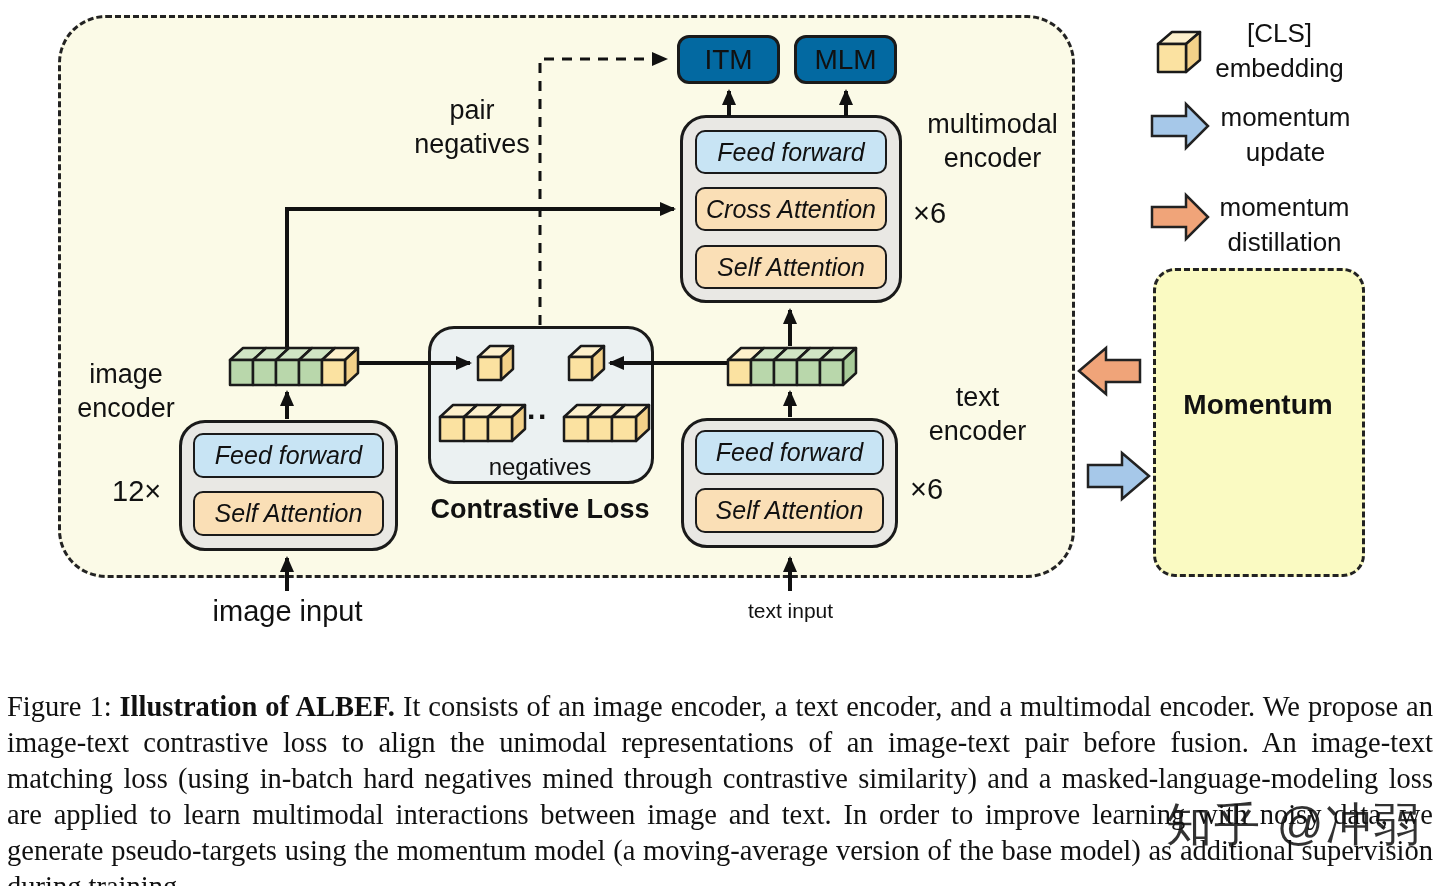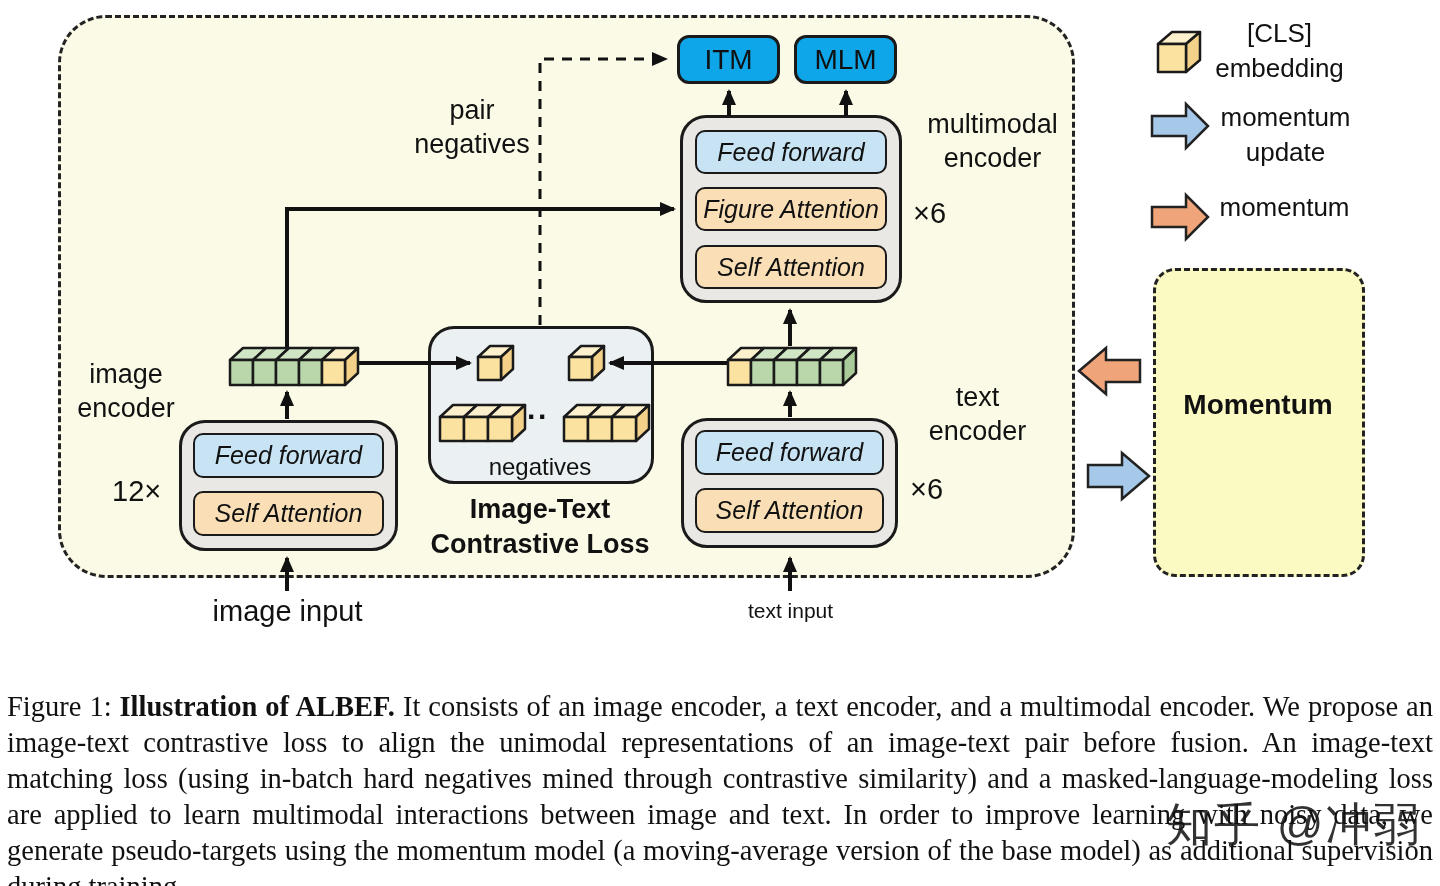--- a/index.html
+++ b/index.html
@@ -5,21 +5,21 @@
   html,body{margin:0;padding:0;background:#ffffff;}
   body{width:1440px;height:886px;position:relative;overflow:hidden;font-family:"Liberation Sans",sans-serif;color:#111;}
   .abs{position:absolute;}
   
   #diagram-container{left:58px;top:15px;width:1017px;height:563px;background:#fbfae7;border:3px dashed #222;border-radius:48px;box-sizing:border-box;z-index:1;}
   #momentum-model-box{left:1153px;top:268px;width:212px;height:309px;background:#fafac2;border:3px dashed #222;border-radius:22px;box-sizing:border-box;z-index:1;}
   .encoder-shell{background:#e9e8e4;border:3px solid #1a1a1a;border-radius:26px;box-sizing:border-box;z-index:2;}
   .layer{border:2.5px solid #1a1a1a;border-radius:10px;box-sizing:border-box;display:flex;align-items:center;justify-content:center;font-size:25px;z-index:3;font-style:italic;}
   .layer.blue{background:#c8e4f4;}
   .layer.orange{background:#fadfb6;}
-  .loss-head{background:#0ea5e9;border:3px solid #1a1a1a;border-radius:12px;box-sizing:border-box;display:flex;align-items:center;justify-content:center;font-size:28px;z-index:2;}
+  .loss-head{background:#0369a1;border:3px solid #1a1a1a;border-radius:12px;box-sizing:border-box;display:flex;align-items:center;justify-content:center;font-size:28px;z-index:2;}
   #itc-box{left:428px;top:326px;width:226px;height:158px;background:#ebf1f2;border:3px solid #1a1a1a;border-radius:26px;box-sizing:border-box;z-index:2;}
   .lbl{z-index:4;text-align:center;line-height:34px;font-size:27px;}
   .mult{z-index:4;font-size:29px;}
   .bold{font-weight:bold;}
   #svg-overlay{left:0;top:0;z-index:5;pointer-events:none;}
   
   #caption{left:7px;top:660px;width:1426px;font-family:"Liberation Serif",serif;font-size:28.5px;line-height:36px;text-align:justify;z-index:2;}
   #watermark{left:1166px;top:794px;font-size:46px;color:#000000;opacity:.8;z-index:1;letter-spacing:2px;}
 </style>
 </head>
@@ -37,21 +37,21 @@
   </div>
 <div class="abs loss-head" style="left:794px;top:35px;width:103px;height:49px;">
     <span>MLM</span>
   </div>
 
 <div class="abs encoder-shell" style="left:680px;top:115px;width:222px;height:188px;"></div>
 <div class="abs layer blue" style="left:695px;top:130px;width:192px;height:44px;">
     <span>Feed forward</span>
   </div>
 <div class="abs layer orange" style="left:695px;top:187px;width:192px;height:44px;">
-    <span>Figure Attention</span>
+    <span>Cross Attention</span>
   </div>
 <div class="abs layer orange" style="left:695px;top:245px;width:192px;height:44px;">
     <span>Self Attention</span>
   </div>
 <div class="abs lbl" style="left:905px;top:107px;width:175px;">
   <div>multimodal</div>
   <div>encoder</div>
 </div>
 <div class="abs mult" style="left:913px;top:197px;">×6</div>
 
@@ -83,37 +83,37 @@
 <div class="abs lbl" style="left:895px;top:380px;width:165px;">
   <div>text</div>
   <div>encoder</div>
 </div>
 <div class="abs mult" style="left:910px;top:473px;">×6</div>
 
 <div class="abs" id="itc-box"></div>
 <div class="abs" style="left:516px;top:400px;font-size:30px;font-weight:bold;z-index:4;letter-spacing:1px;">···</div>
 <div class="abs lbl" style="left:460px;top:450px;width:160px;font-size:24px;">negatives</div>
 <div class="abs lbl bold" style="left:420px;top:492px;width:240px;line-height:35px;">
-  <div>Image-Text</div>
   <div>Contrastive Loss</div>
 </div>
 
 <div class="abs lbl" style="left:200px;top:594px;width:175px;font-size:29px;">image input</div>
 <div class="abs lbl" style="left:703px;top:594px;width:175px;font-size:21px;">text input</div>
 
 <div class="abs lbl" style="left:1202px;top:16px;width:155px;line-height:35px;font-size:26px;">
   <div>[CLS]</div>
   <div>embedding</div>
 </div>
 <div class="abs lbl" style="left:1208px;top:100px;width:155px;line-height:35px;font-size:26px;">
   <div>momentum</div>
   <div>update</div>
 </div>
 <div class="abs lbl" style="left:1202px;top:190px;width:165px;line-height:35px;font-size:26px;">
   <div>momentum</div>
+  <div>distillation</div>
 </div>
 
 <svg class="abs" id="svg-overlay" width="1440" height="660" viewBox="0 0 1440 660">
   <defs>
     <marker id="ah" markerUnits="userSpaceOnUse" markerWidth="18" markerHeight="16" refX="14" refY="7" orient="auto">
       <path d="M0,0 L16,7 L0,14 Z" fill="#111"></path>
     </marker>
   </defs>
 
   <g stroke="#111" stroke-width="4" fill="none">

